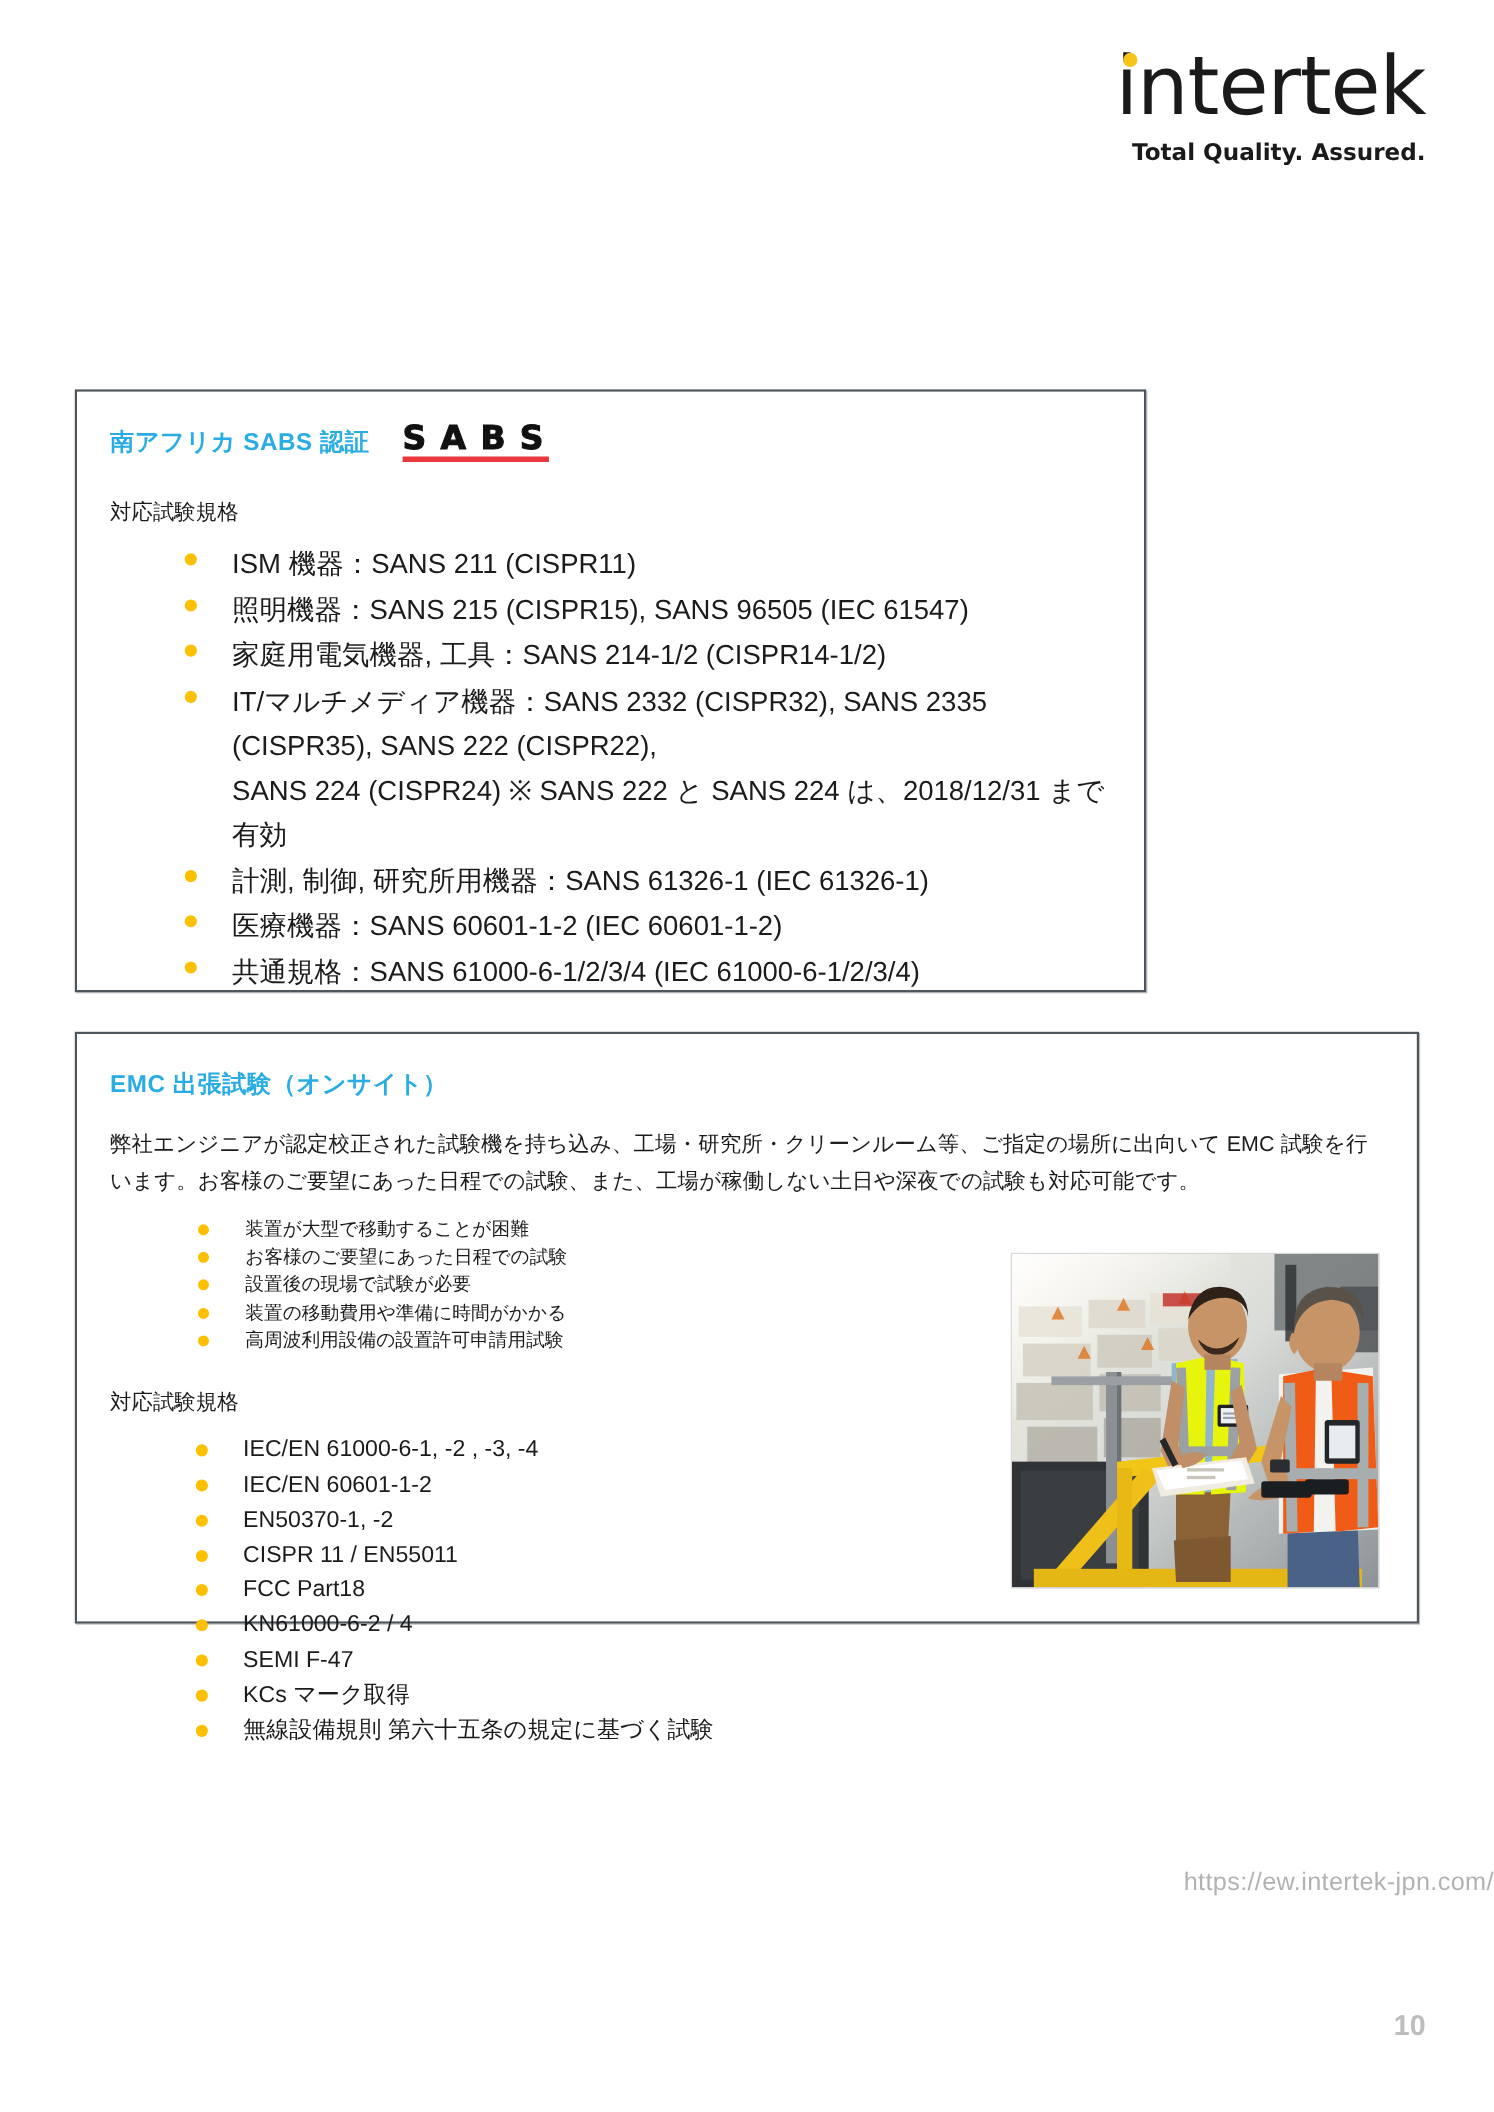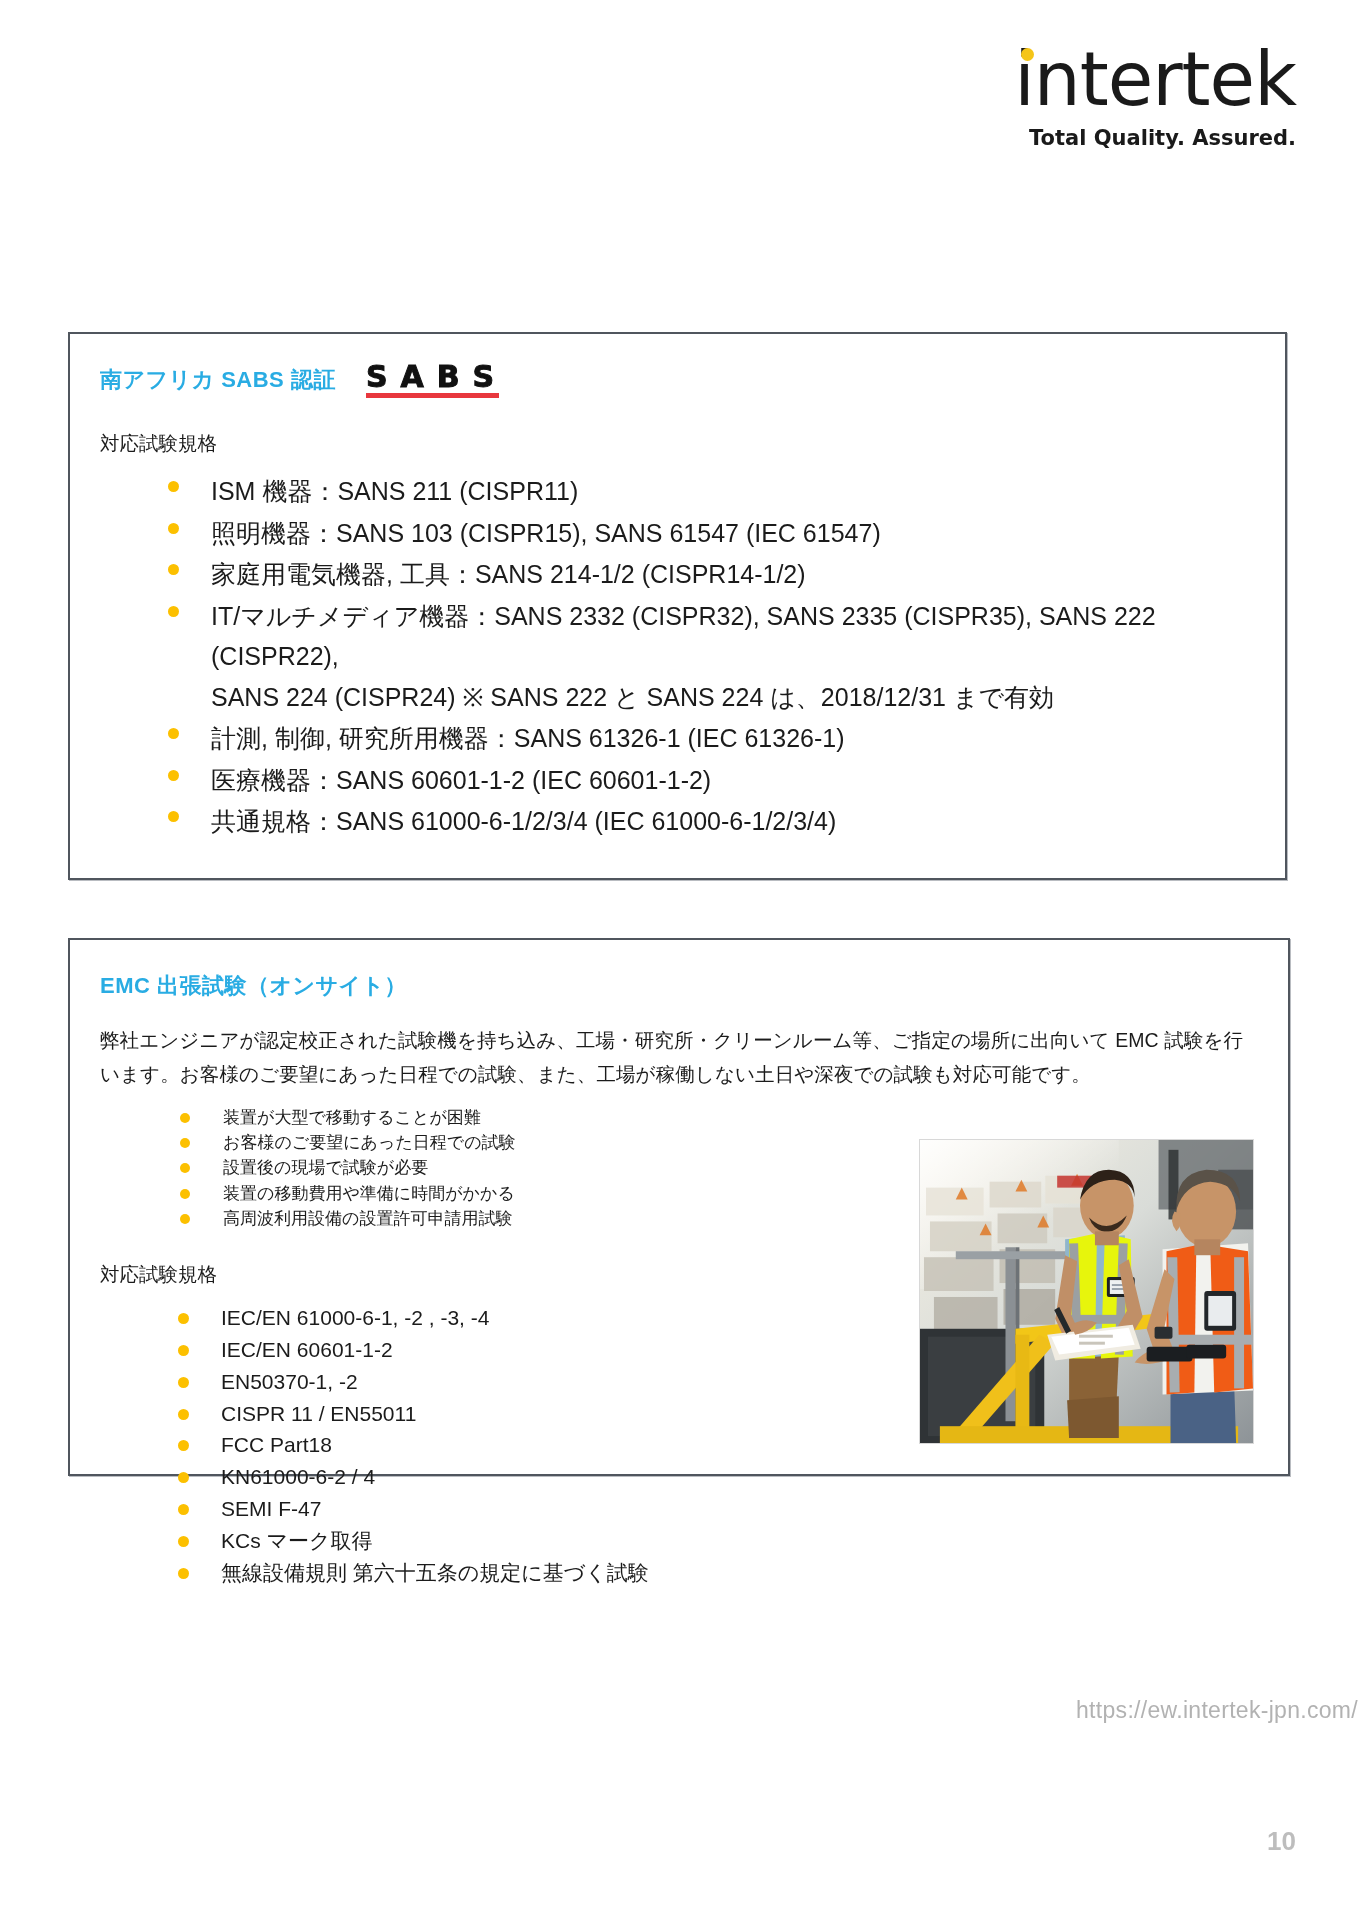--- a/index.html
+++ b/index.html
@@ -45,21 +45,21 @@
     letter-spacing:0px;
   }
 
   
   .panel{
     position:absolute;
     background:#ffffff;
     border:2px solid #50565e;
     box-shadow:1px 1px 0 #b9bcc1;
   }
-  #panel-sabs{ left:68px; top:332px; width:1219px; height:548px; }
+  #panel-sabs{ left:68px; top:354px; width:974px; height:548px; }
   #panel-emc { left:68px; top:938px; width:1222px; height:538px; }
 
   .panel-inner{ padding:26px 30px 20px 30px; position:relative; height:100%; }
 
   
   .heading-row{ display:flex; align-items:center; gap:30px; height:40px; }
   .heading{
     color:#29ace3;
     font-size:22px;
     font-weight:bold;
@@ -181,21 +181,21 @@
         <div class="sabs-letters">SABS</div>
         <div class="sabs-bar"></div>
       </div>
     </div>
 
 
     <div class="sub-label">対応試験規格</div>
 
     <ul class="blist" id="sabs-list">
         <li><span>ISM 機器：SANS 211 (CISPR11)</span></li>
-        <li><span>照明機器：SANS 103 (CISPR15), SANS 61547 (IEC 61547)</span></li>
+        <li><span>照明機器：SANS 215 (CISPR15), SANS 96505 (IEC 61547)</span></li>
         <li><span>家庭用電気機器, 工具：SANS 214-1/2 (CISPR14-1/2)</span></li>
         <li><span>IT/マルチメディア機器：SANS 2332 (CISPR32), SANS 2335 (CISPR35), SANS 222 (CISPR22),</span><span class="cont">SANS 224 (CISPR24) ※ SANS 222 と SANS 224 は、2018/12/31 まで有効</span></li>
         <li><span>計測, 制御, 研究所用機器：SANS 61326-1 (IEC 61326-1)</span></li>
         <li><span>医療機器：SANS 60601-1-2 (IEC 60601-1-2)</span></li>
         <li><span>共通規格：SANS 61000-6-1/2/3/4 (IEC 61000-6-1/2/3/4)</span></li>
       </ul>
   </div>
 </div>
 
 <div class="panel" id="panel-emc">

